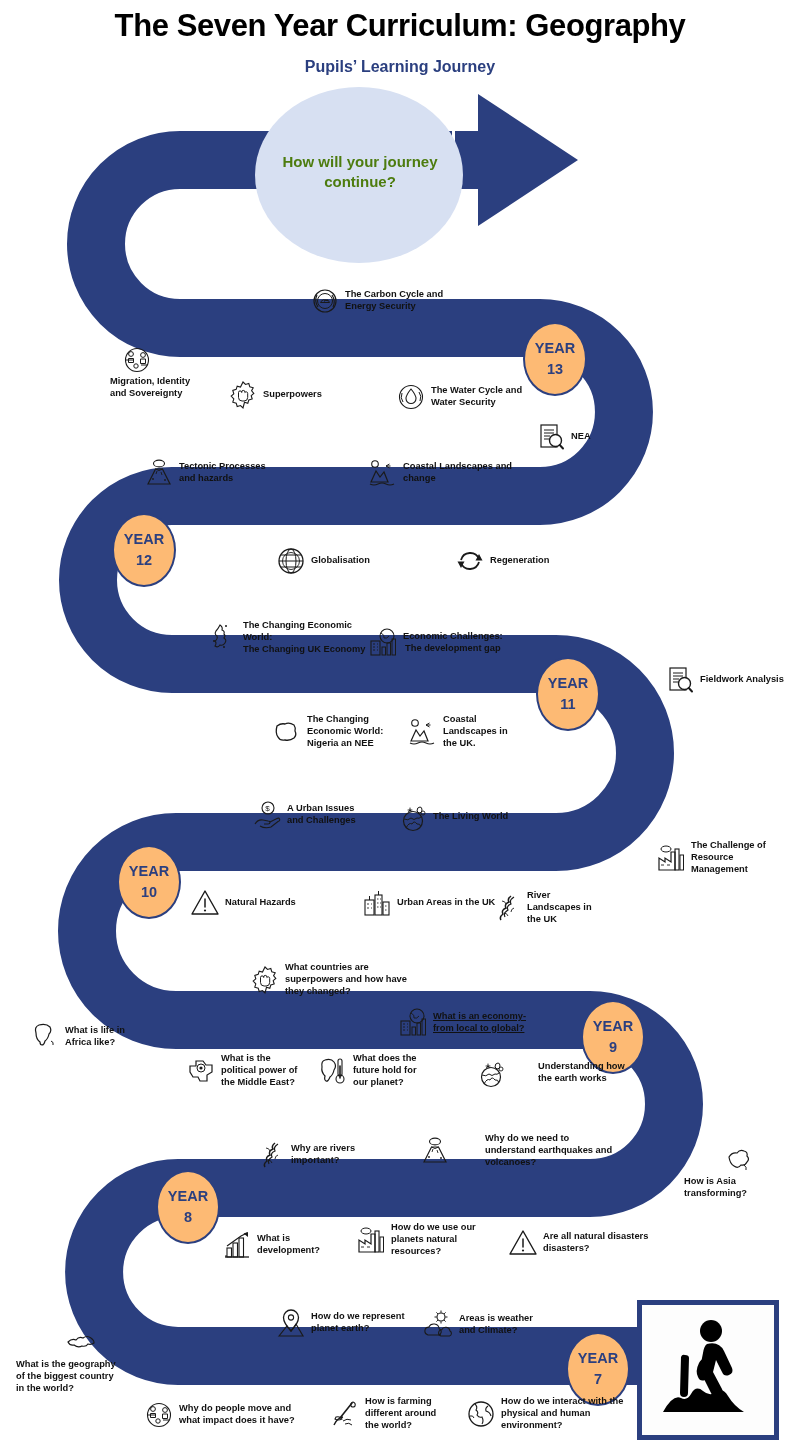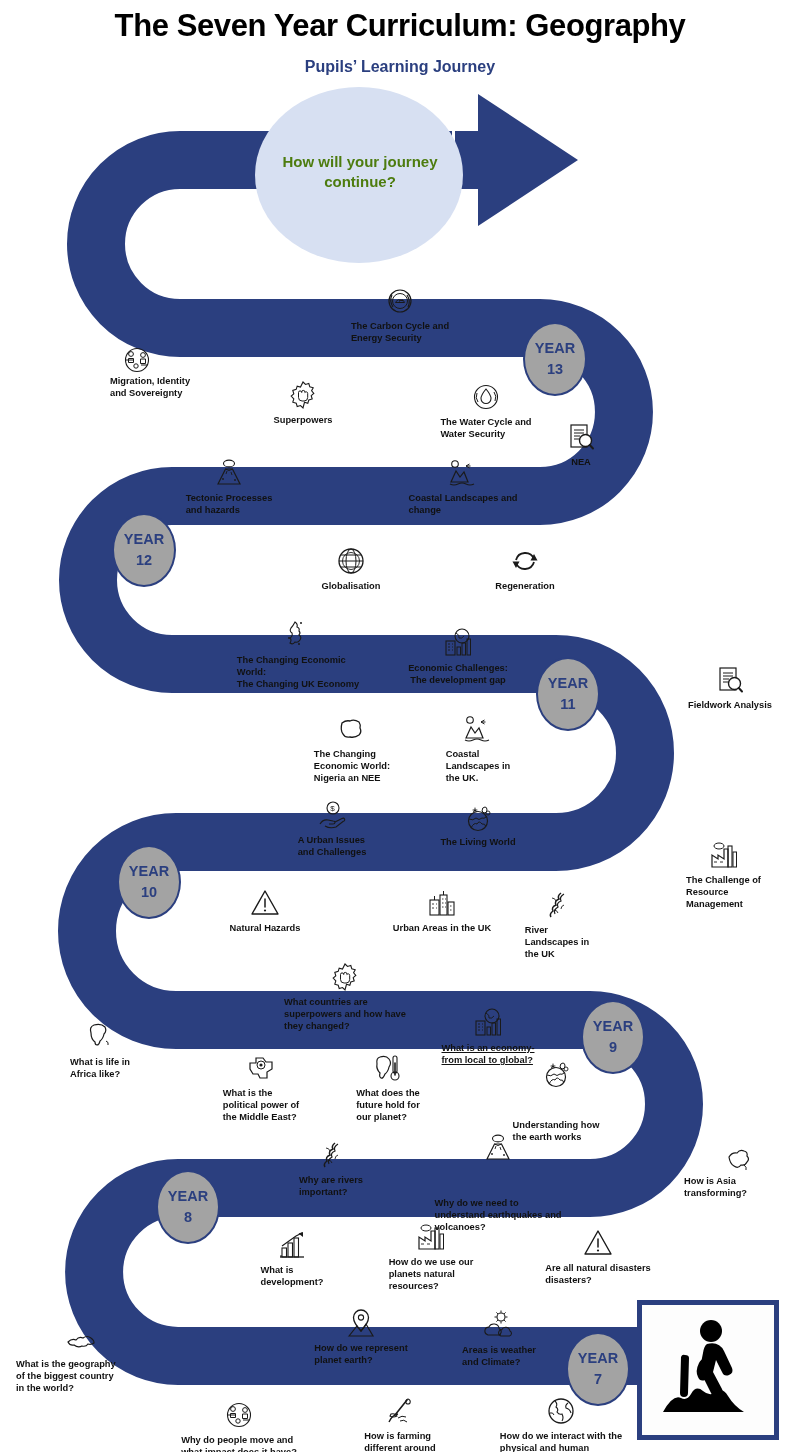--- a/index.html
+++ b/index.html
@@ -20,29 +20,29 @@
   }
 
   .bubble-text{
     position:absolute;left:245px;top:152px;width:230px;text-align:center;
     font-size:15px;font-weight:bold;color:#4d7c0f;line-height:1.32;
   }
 
   
   .year{
     position:absolute;width:64px;height:74px;border-radius:50%;
-    background:#a3a3a3;border:2.5px solid #2b3f7f;
+    background:#fdba74;border:2.5px solid #2b3f7f;
     display:flex;flex-direction:column;align-items:center;justify-content:center;
     color:#2b3f7f;font-weight:bold;font-size:14.5px;line-height:1.45;
     box-sizing:border-box;
   }
   .year span{display:block;}
 
   
-  .topic{position:absolute;display:flex;align-items:center;gap:5px;flex-direction:column;}
+  .topic{position:absolute;display:flex;align-items:center;gap:5px;}
   .topic.stack{flex-direction:column;align-items:center;gap:1px;}
   .topic .lbl{
     font-size:9.3px;font-weight:bold;line-height:1.28;color:#111;
     white-space:pre-line;
   }
   .topic .ico{flex:0 0 auto;display:block;}
   .topic .ico svg{display:block;}
 
   
   .logo{
@@ -558,21 +558,21 @@
 
 <div class="topic" style="left:256px;top:1140px;width:150px;">
   <span class="ico">
       <svg width="30" height="30" viewBox="0 0 30 30">
         <use href="#i-river"></use>
       </svg>
     </span>
   <span class="lbl">Why are rivers
 important?</span>
 </div>
-<div class="topic" style="left:398px;top:1133px;width:200px;gap:35px;">
+<div class="topic" style="left:420px;top:1133px;width:200px;gap:35px;">
   <span class="ico">
       <svg width="30" height="30" viewBox="0 0 30 30">
         <use href="#i-volcano"></use>
       </svg>
     </span>
   <span class="lbl">Why do we need to
 understand earthquakes and
 volcanoes?</span>
 </div>
 <div class="topic stack" style="left:684px;top:1145px;width:110px;">

